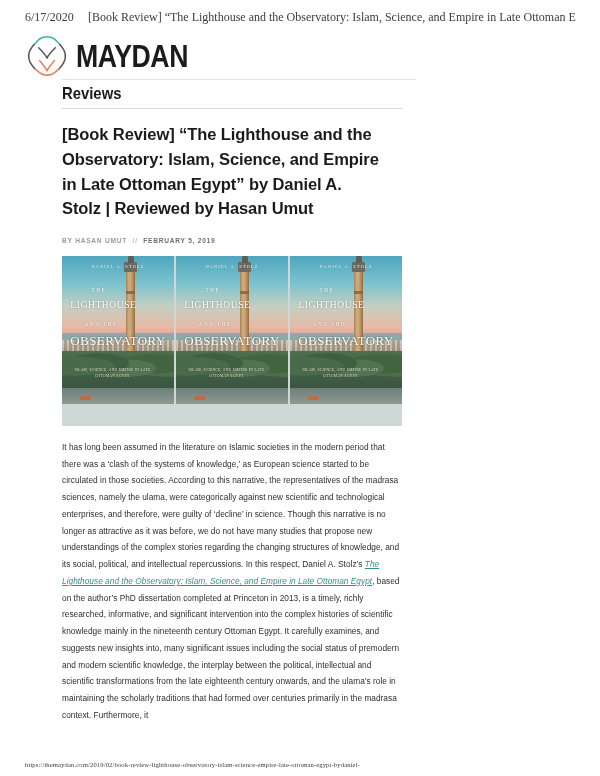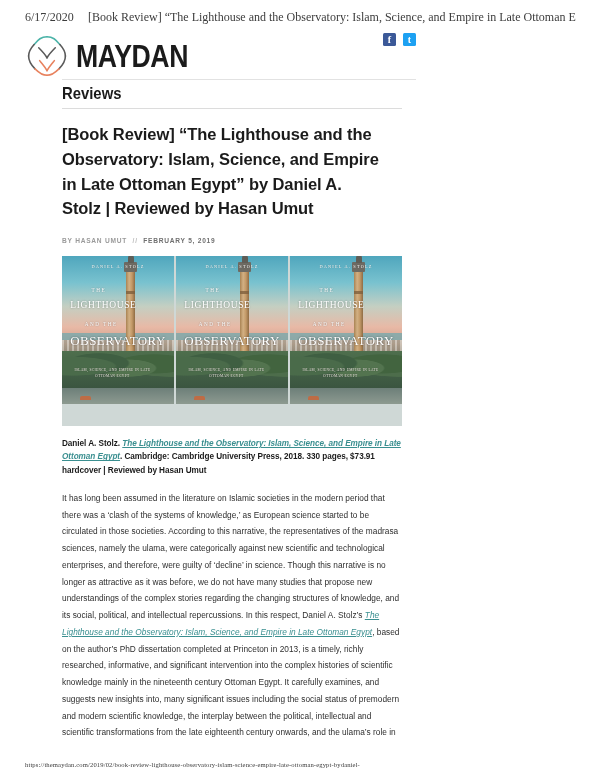--- a/index.html
+++ b/index.html
@@ -69,20 +69,21 @@
     height: 716px;
     overflow: hidden;
     background: #ffffff;
   }
 
   
   .site-header {
     position: relative;
     height: 54px;
     width: 416px;
+    padding-left: 48px;
   }
   .brand {
     position: absolute;
     left: 24px;
     top: 4px;
     display: flex;
     align-items: center;
   }
   .logo-mark {
     width: 46px;
@@ -540,21 +541,20 @@
         <div class="water"></div>
         <div class="c-author">Daniel A. Stolz</div>
         <div class="c-the">THE</div>
         <div class="c-main">LIGHTHOUSE</div>
         <div class="c-and">AND THE</div>
         <div class="c-obs">OBSERVATORY</div>
         <div class="c-sub">Islam, Science, and Empire in Late Ottoman Egypt</div>
       </div>
     </div>
 
-    <div class="caption"><span>Daniel A. Stolz. </span><a class="bk-link" href="#">The Lighthouse and the Observatory: Islam, Science, and Empire in Late Ottoman Egypt</a><span>. Cambridge: Cambridge University Press, 2018. 330 pages, $73.91 hardcover | Reviewed by Hasan Umut</span></div>
 
     <div class="body-copy">
       <p><span>It has long been assumed in the literature on Islamic societies in the modern period that there was a ‘clash of the systems of knowledge,’ as European science started to be circulated in those societies. According to this narrative, the representatives of the madrasa sciences, namely the ulama, were categorically against new scientific and technological enterprises, and therefore, were guilty of ‘decline’ in science. Though this narrative is no longer as attractive as it was before, we do not have many studies that propose new understandings of the complex stories regarding the changing structures of knowledge, and its social, political, and intellectual repercussions. In this respect, Daniel A. Stolz’s </span><a class="in-link" href="#">The Lighthouse and the Observatory: Islam, Science, and Empire in Late Ottoman Egypt</a><span>, based on the author’s PhD dissertation completed at Princeton in 2013, is a timely, richly researched, informative, and significant intervention into the complex histories of scientific knowledge mainly in the nineteenth century Ottoman Egypt. It carefully examines, and suggests new insights into, many significant issues including the social status of premodern and modern scientific knowledge, the interplay between the political, intellectual and scientific transformations from the late eighteenth century onwards, and the ulama’s role in maintaining the scholarly traditions that had formed over centuries primarily in the madrasa context. Furthermore, it</span></p>
     </div>
 
   </article>
 </div>
 
 <div class="print-footer">https://themaydan.com/2019/02/book-review-lighthouse-observatory-islam-science-empire-late-ottoman-egypt-bydaniel-</div>
 

